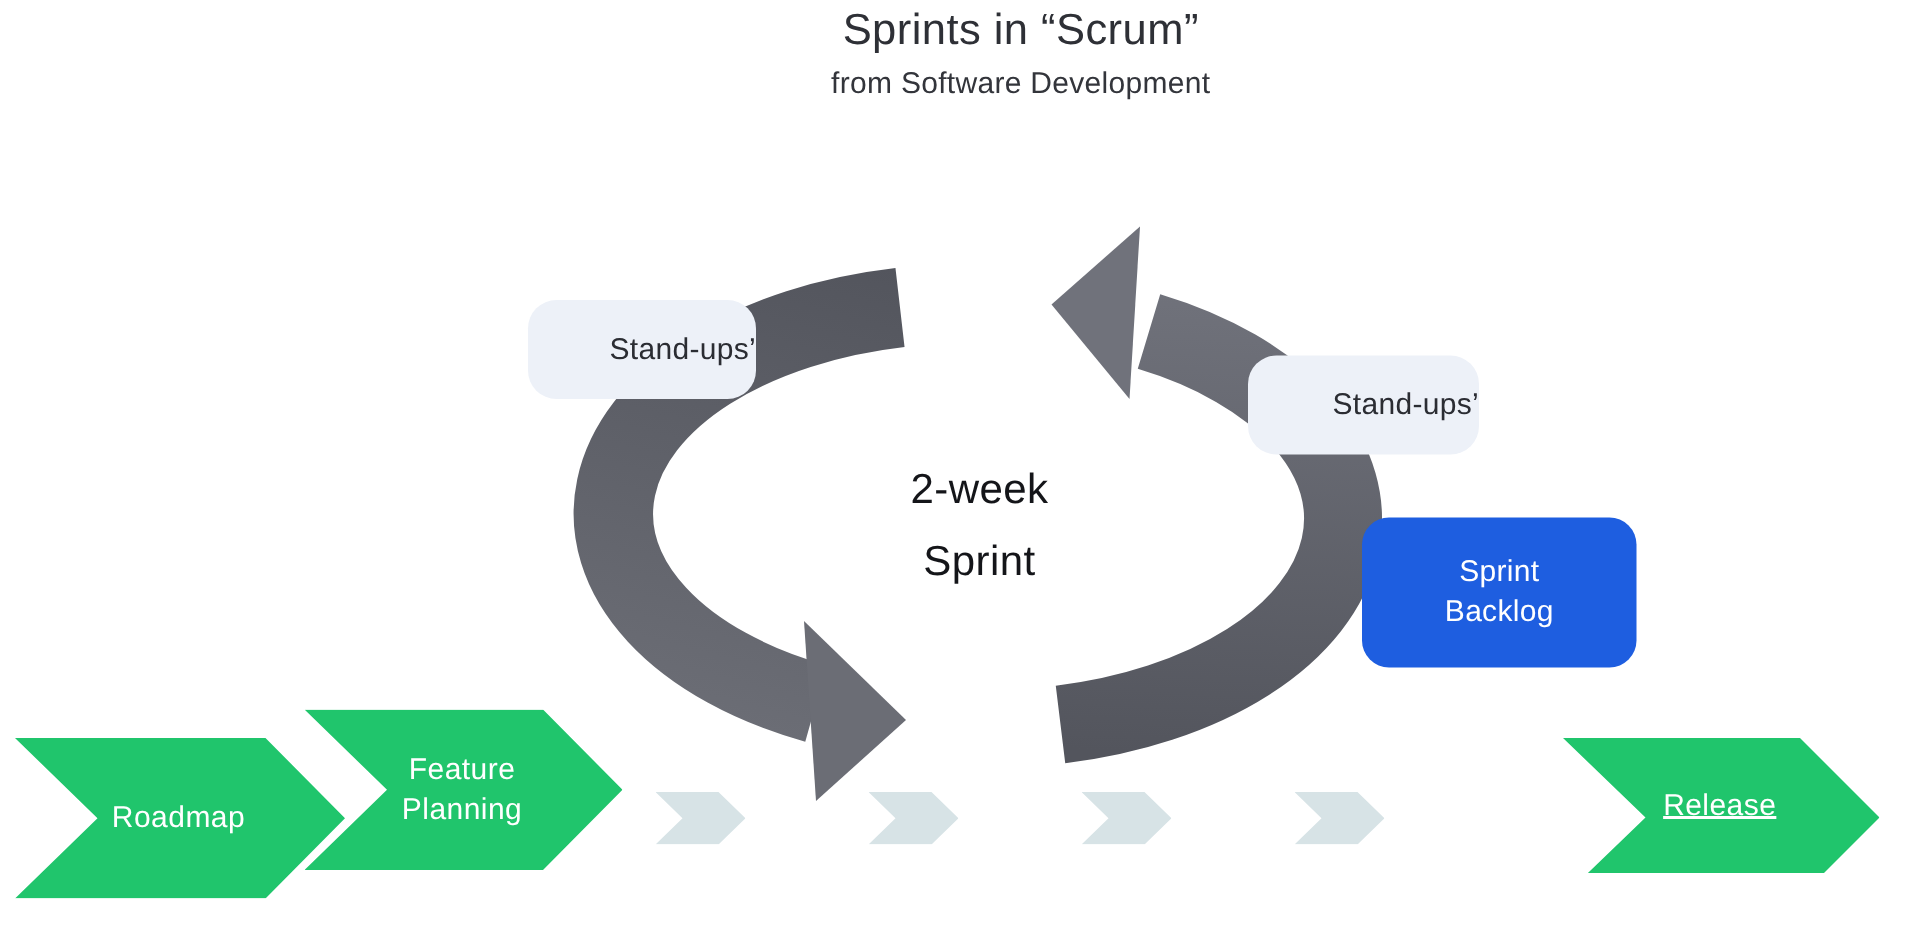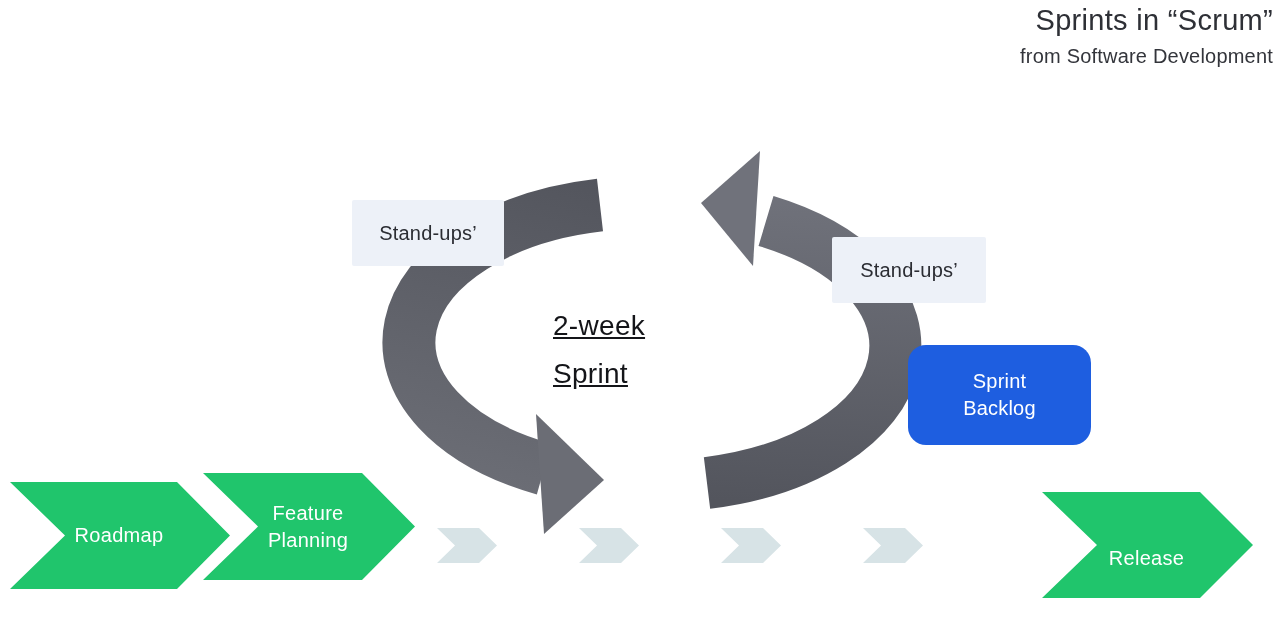--- a/index.html
+++ b/index.html
@@ -3,66 +3,67 @@
 <meta charset="utf-8">
 <style>
   * { margin:0; padding:0; box-sizing:border-box; }
   html,body { background:#ffffff; }
   .stage {
     position:relative; width:1273px; height:624px; overflow:hidden;
     background:#ffffff;
     font-family:"Liberation Sans", sans-serif;
   }
   
-  .header { position:absolute; left:88px; top:4px; width:1185px; text-align:right; }
+  .header { position:absolute; left:88px; top:4px; width:1185px; text-align:center; }
   .title  { font-size:29px; font-weight:500; color:#2e3036; letter-spacing:.3px; }
   .subtitle { margin-top:8px; font-size:20px; font-weight:400; color:#33353b; letter-spacing:.2px; }
 
   
   .cycle-svg { position:absolute; left:0; top:0; width:1273px; height:624px; }
 
   
   .chip {
-    position:absolute; display:flex; align-items:center; justify-content:center;
-    background:#edf1f8; border-radius:2px;
+    position:absolute; display:flex; align-items:center; justify-content:flex-end;
+    background:#edf1f8; border-radius:19px;
     font-size:20px; color:#2b2d33; letter-spacing:.2px;
   }
   .chip.left  { left:352px; top:200px; width:152px; height:66px; }
   .chip.right { left:832px; top:237px; width:154px; height:66px; }
 
   .bluebox {
     position:absolute; display:flex; flex-direction:column; align-items:center; justify-content:center;
     background:#1e5ee0; border-radius:18px; color:#ffffff;
     font-size:20px; line-height:27px; letter-spacing:.2px; text-align:center;
   }
   .bluebox.retro    { left:222px; top:368px; width:181px; height:100px; }
   .bluebox.planning { left:908px; top:345px; width:183px; height:100px; }
 
   .center-label {
     position:absolute; left:553px; top:302px; width:200px;
-    text-align:left; font-size:28px; line-height:48px; color:#141519; letter-spacing:.3px;text-decoration:underline;
+    text-align:center; font-size:28px; line-height:48px; color:#141519; letter-spacing:.3px;
   }
 
   
   .big-arrow {
     position:absolute; display:flex; flex-direction:column; align-items:center; justify-content:center;
     background:#20c56c; color:#ffffff; font-size:20px; line-height:27px;
     letter-spacing:.3px; text-align:center;
   }
   .arrow-roadmap {
-    left:10px; top:482px; width:220px; height:107px; padding-left:28px; padding-right:30px;
+    left:10px; top:492px; width:220px; height:107px; padding-left:28px; padding-right:30px;
     clip-path:polygon(0px 0px,167px 0px,220px 53.5px,167px 107px,0px 107px,55px 53.5px);
   }
   .arrow-feature {
     left:203px; top:473px; width:212px; height:107px; padding-left:28px; padding-right:30px;
     clip-path:polygon(0px 0px,159px 0px,212px 53.5px,159px 107px,0px 107px,55px 53.5px);
   }
   .arrow-release {
-    left:1042px; top:492px; width:211px; height:132px; padding-left:28px; padding-right:30px;
+    left:1042px; top:492px; width:211px; height:90px; padding-left:28px; padding-right:30px;
     clip-path:polygon(0px 0px,158px 0px,211px 53px,158px 106px,0px 106px,55px 53px);
+    text-decoration:underline;
   }
   .chevron {
     position:absolute; top:528px; width:60px; height:35px; background:#d7e3e6;
     clip-path:polygon(0px 0px,42px 0px,60px 17.5px,42px 35px,0px 35px,18px 17.5px);
   }
   .chev-1 { left:437px; } .chev-2 { left:579px; } .chev-3 { left:721px; } .chev-4 { left:863px; }
 </style>
 </head>
 <body>
 

